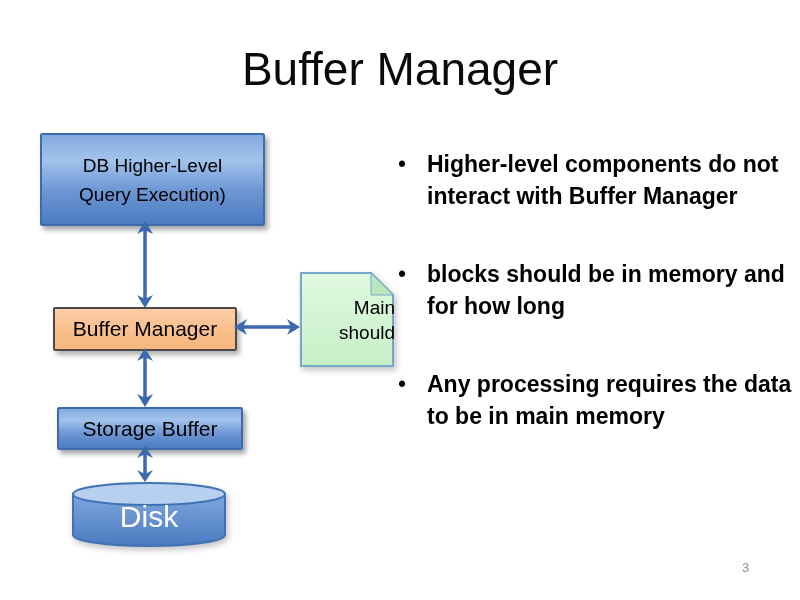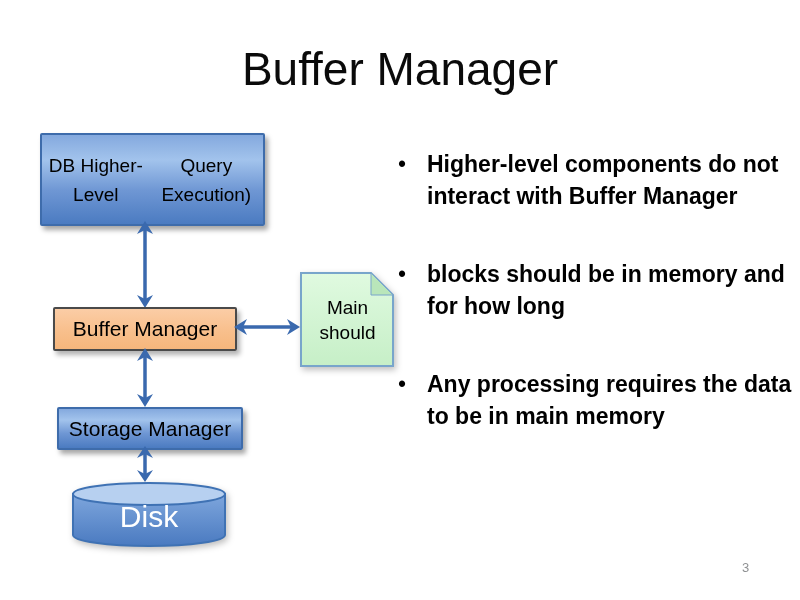--- a/index.html
+++ b/index.html
@@ -5,21 +5,21 @@
   html,body { margin:0; padding:0; background:#ffffff; }
   .slide {
     position:relative; width:800px; height:600px; background:#ffffff;
     font-family:"Liberation Sans", sans-serif; overflow:hidden; color:#000;
   }
   .title {
     position:absolute; top:40px; left:0; width:100%;
     text-align:center; font-size:46px; line-height:58px; color:#0a0a0a;
   }
   .box {
-    position:absolute; display:flex; flex-direction:row;
+    position:absolute; display:flex; flex-direction:column;
     align-items:center; justify-content:center; text-align:center;
     color:#000; border-radius:2px;
   }
   .blue-box {
     background:linear-gradient(180deg,#84a9de 0%,#a2c3ec 28%,#6f97d4 62%,#4b7bc1 100%);
     border:2px solid #3e6cab;
     box-shadow:3px 4px 5px rgba(0,0,0,0.35);
   }
   .db-box { left:40px; top:133px; width:221px; height:89px; font-size:19px; line-height:29px; }
   .buffer-box {
@@ -28,21 +28,21 @@
     border:2px solid #4a4a4a;
     box-shadow:3px 4px 5px rgba(0,0,0,0.3);
   }
   .storage-box { left:57px; top:407px; width:182px; height:39px; font-size:21px; }
   .box-line { display:block; }
 
   .memory { position:absolute; left:300px; top:272px; width:95px; height:96px; }
   .memory svg { position:absolute; left:0; top:0; filter:drop-shadow(2px 3px 3px rgba(0,0,0,0.25)); }
   .memory-text {
     position:absolute; left:0; top:0; width:100%; height:100%;
-    display:flex; flex-direction:column; align-items:center; justify-content:center;
+    display:flex; flex-direction:column; align-items:flex-end; justify-content:center;
     font-size:19px; line-height:25px; text-align:center;
   }
 
   .disk { position:absolute; left:71px; top:481px; width:156px; height:68px; }
   .disk svg { filter:drop-shadow(2px 3px 3px rgba(0,0,0,0.25)); }
 
   .arrow { position:absolute; }
   .arrow-db-buffer { left:135px; top:221px; }
   .arrow-buffer-memory { left:234px; top:318px; }
   .arrow-buffer-storage { left:135px; top:348px; }
@@ -102,21 +102,21 @@
       </div>
     </div>
 
     <svg class="arrow arrow-buffer-storage" width="20" height="59" viewBox="0 0 20 59">
       <line x1="10" y1="9" x2="10" y2="50" stroke="#3a69ae" stroke-width="3.5"></line>
       <polygon points="10,0 2,13 10,9 18,13" fill="#3a69ae"></polygon>
       <polygon points="10,59 2,46 10,50 18,46" fill="#3a69ae"></polygon>
     </svg>
 
     <div class="box blue-box storage-box">
-      <span class="box-line">Storage Manager</span>
+      <span class="box-line">Storage Buffer</span>
     </div>
 
     <svg class="arrow arrow-storage-disk" width="20" height="36" viewBox="0 0 20 36">
       <line x1="10" y1="8" x2="10" y2="28" stroke="#3a69ae" stroke-width="3.5"></line>
       <polygon points="10,0 2,12 10,8 18,12" fill="#3a69ae"></polygon>
       <polygon points="10,36 2,24 10,28 18,24" fill="#3a69ae"></polygon>
     </svg>
 
     <div class="disk">
       <svg width="156" height="68" viewBox="0 0 156 68">

